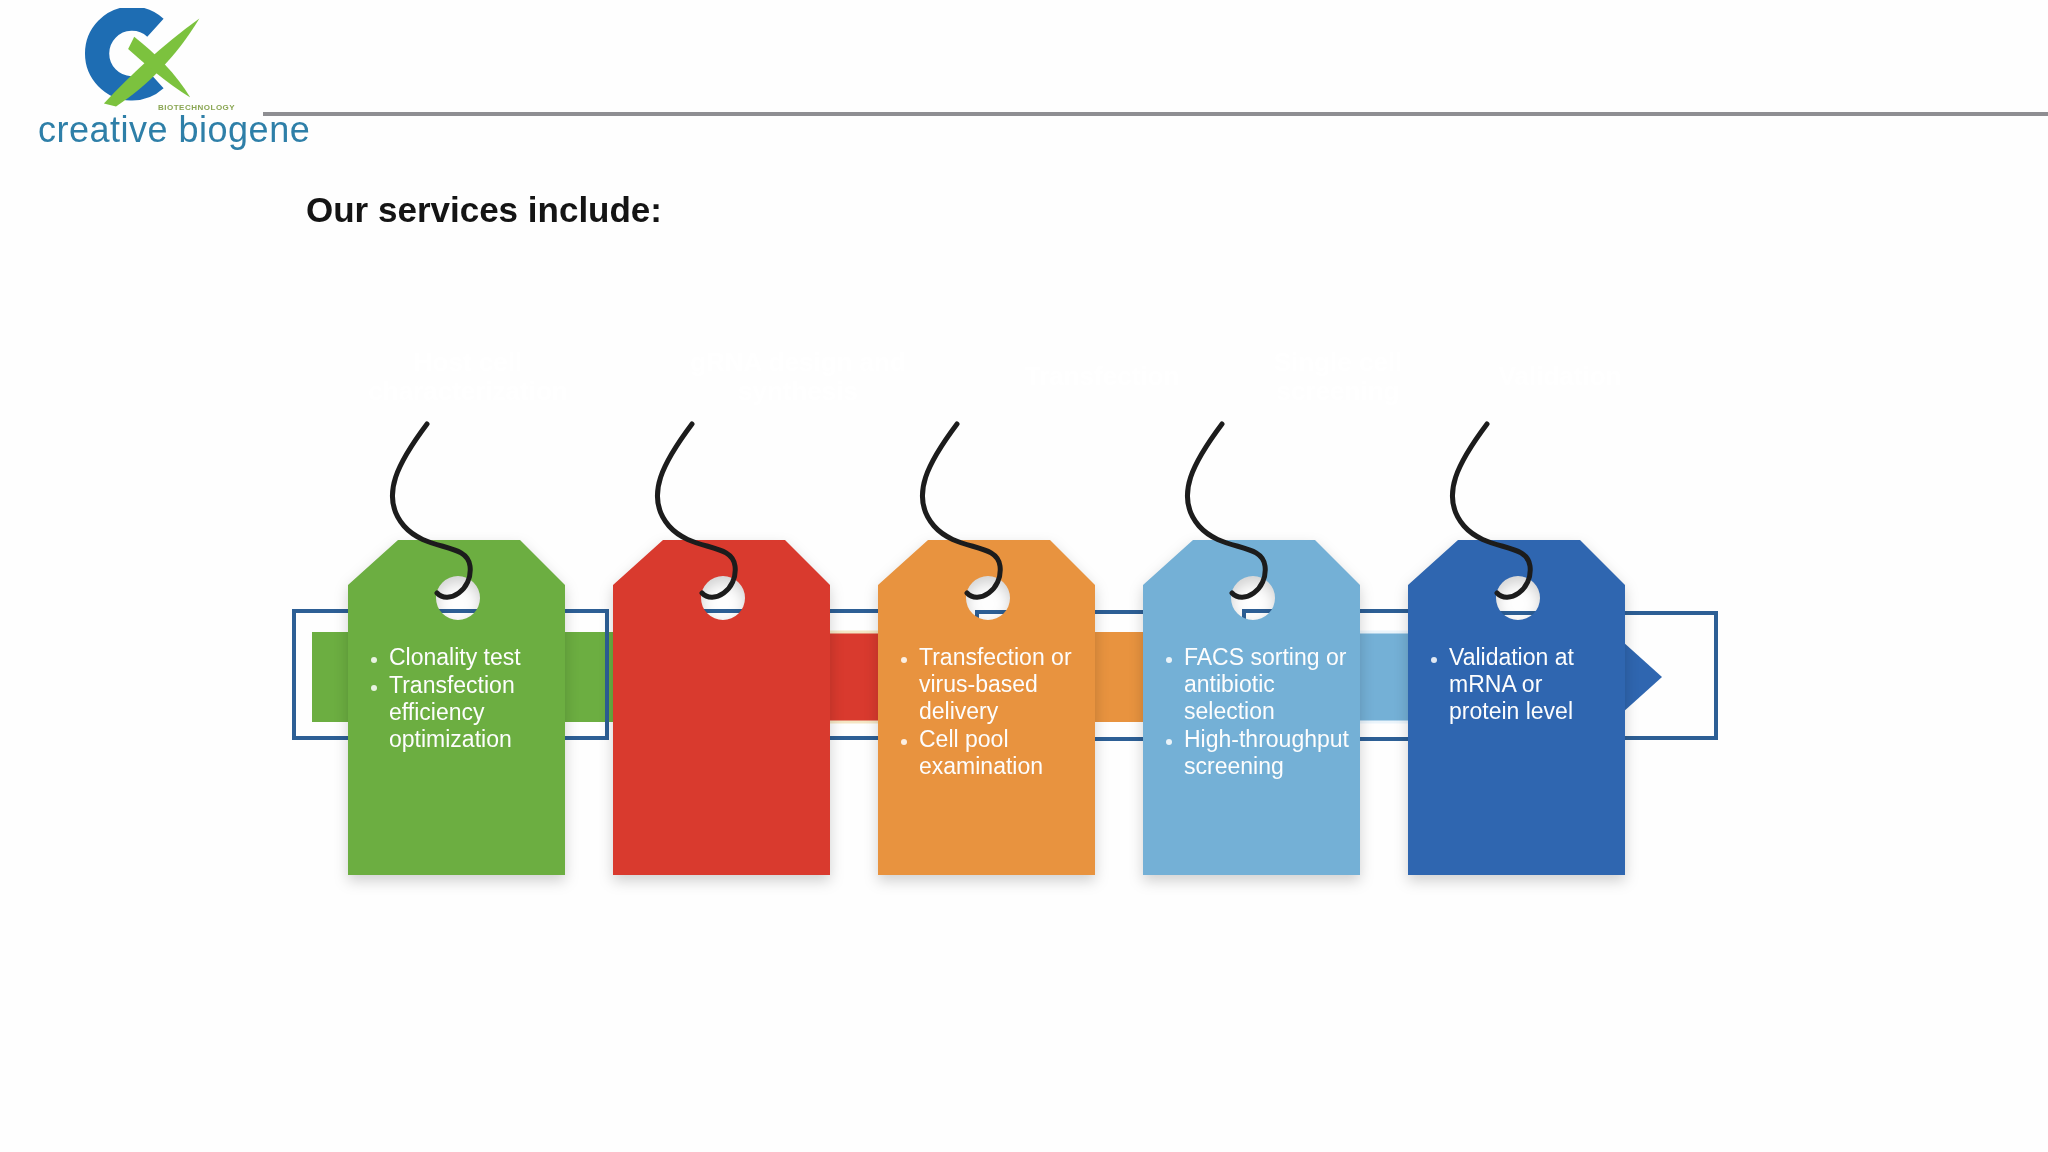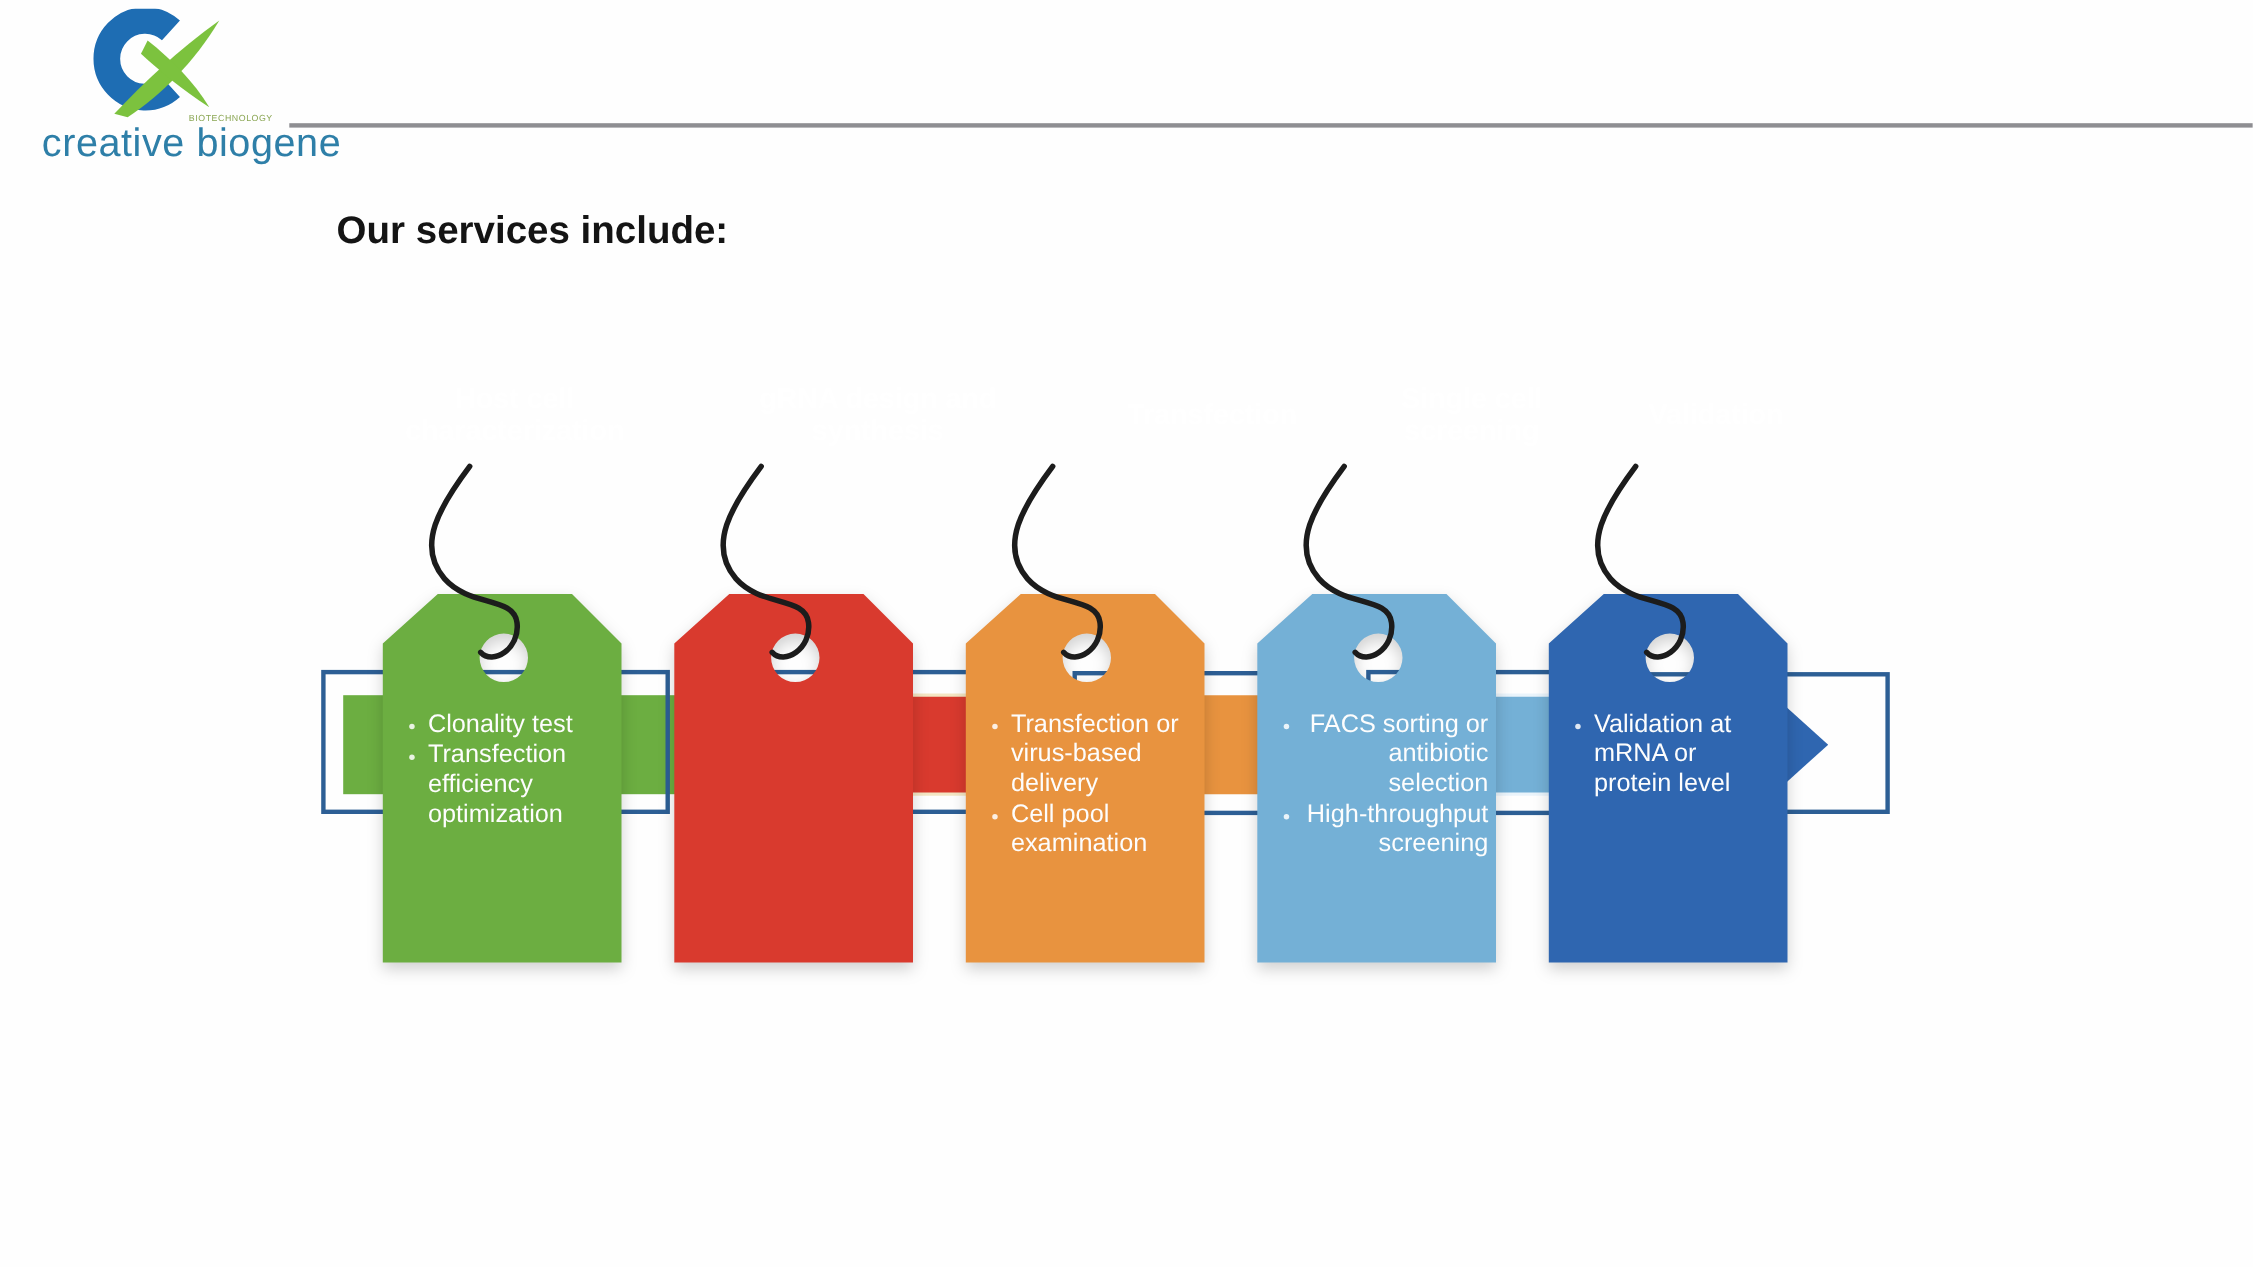--- a/index.html
+++ b/index.html
@@ -10,22 +10,22 @@
     position:relative;
     overflow:hidden;
   }
   .page{position:absolute;inset:0;background:#fefefe;}
 
   
   .logo{position:absolute;left:30px;top:6px;width:215px;height:140px;}
   .logo svg{position:absolute;left:28px;top:2px;}
   .brand-sub{
     position:absolute;left:128px;top:97px;width:90px;
-    font-size:8px;letter-spacing:.5px;color:#8aa653;text-align:right;
-    font-weight:400;
+    font-size:8px;letter-spacing:.5px;color:#8aa653;text-align:left;
+    font-weight:700;
   }
   .brand{
     position:absolute;left:8px;top:103px;width:215px;
     font-size:36px;color:#2e7fa8;letter-spacing:.5px;white-space:nowrap;
   }
   .page-title{
     position:absolute;left:302px;top:36px;margin:0;
     font-size:50px;font-weight:700;color:#3e3e40;letter-spacing:-.5px;
     white-space:nowrap;
   }
@@ -54,21 +54,21 @@
   .cl-4{left:1258px;width:160px;}
   .cl-5{left:1458px;width:204px;}
 
   .tag-text{
     position:absolute;top:344px;width:194px;
     color:#fdfdfd;font-size:23px;line-height:27px;font-weight:400;
   }
   .tt-1{left:364px;}
   .tt-2{left:629px;}
   .tt-3{left:894px;}
-  .tt-4{left:1159px;text-align:right;}
+  .tt-4{left:1159px;}
   .tt-5{left:1424px;}
   .tag-text ul{margin:0;padding:0 0 0 25px;list-style:disc outside;}
   .tag-text li{margin:0 0 1px 0;}
   .tag-text li::marker{color:rgba(255,255,255,.85);font-size:19px;}
 </style>
 </head>
 <body>
 
 <div class="page">
 

